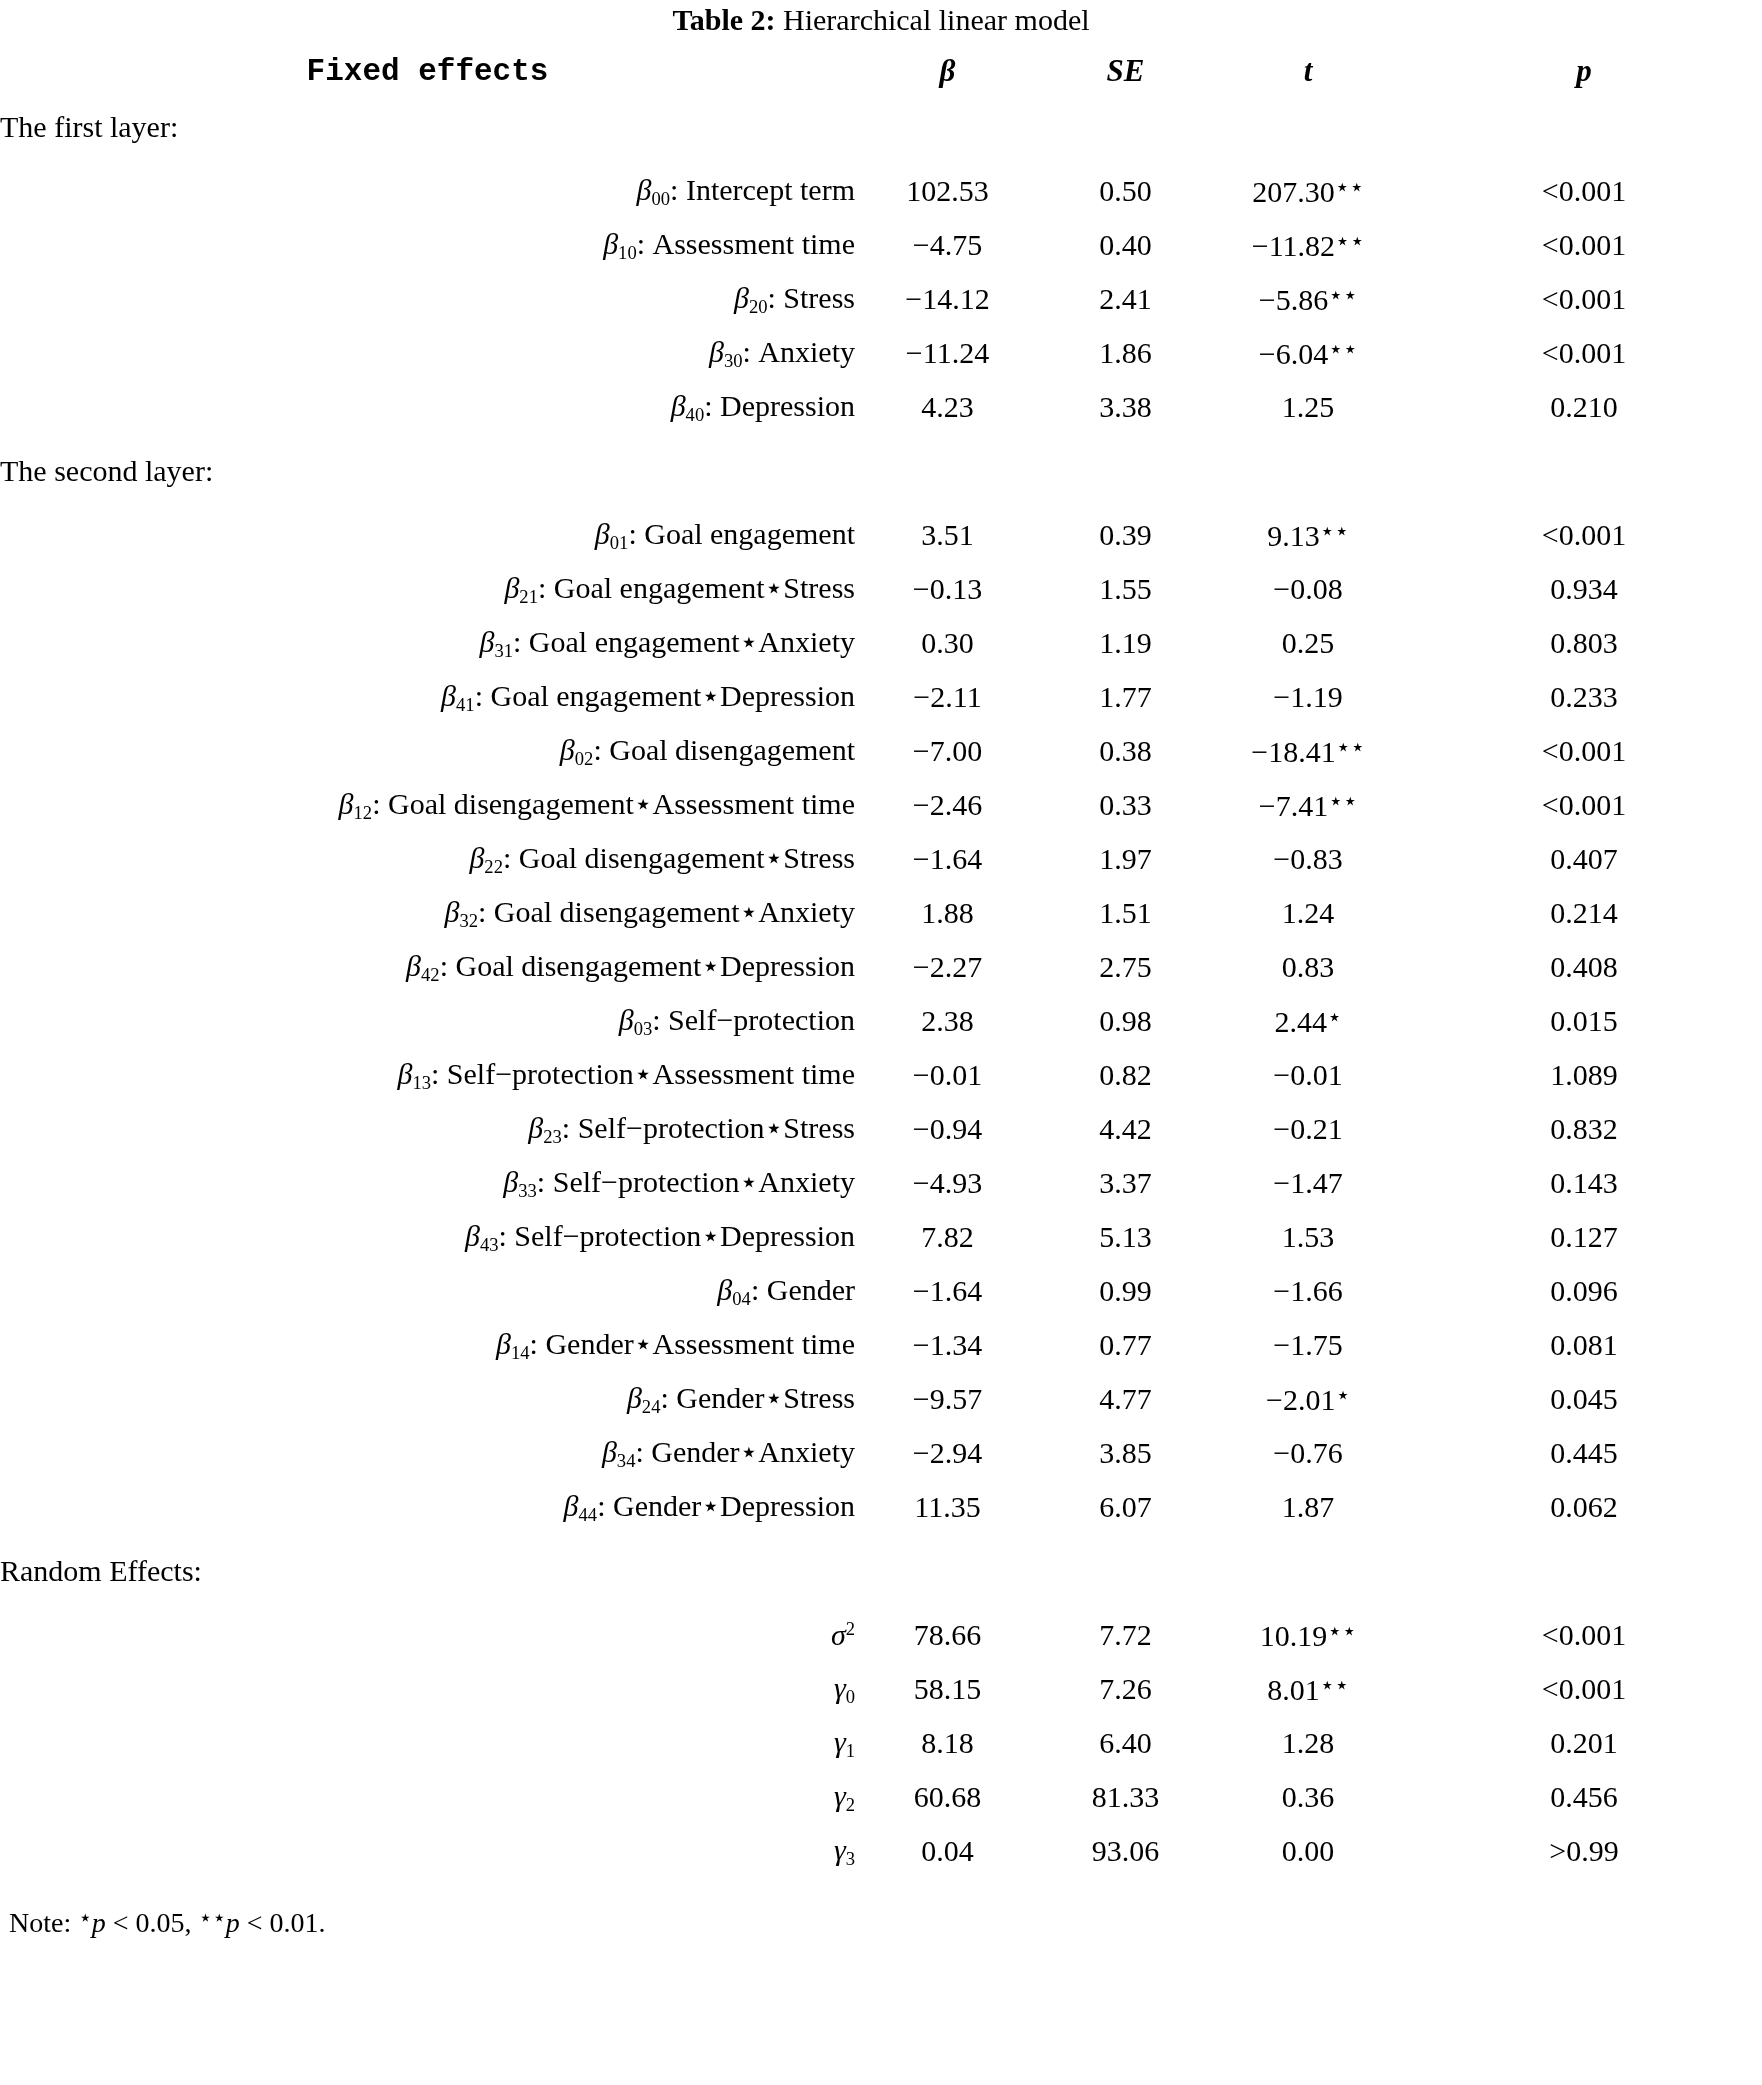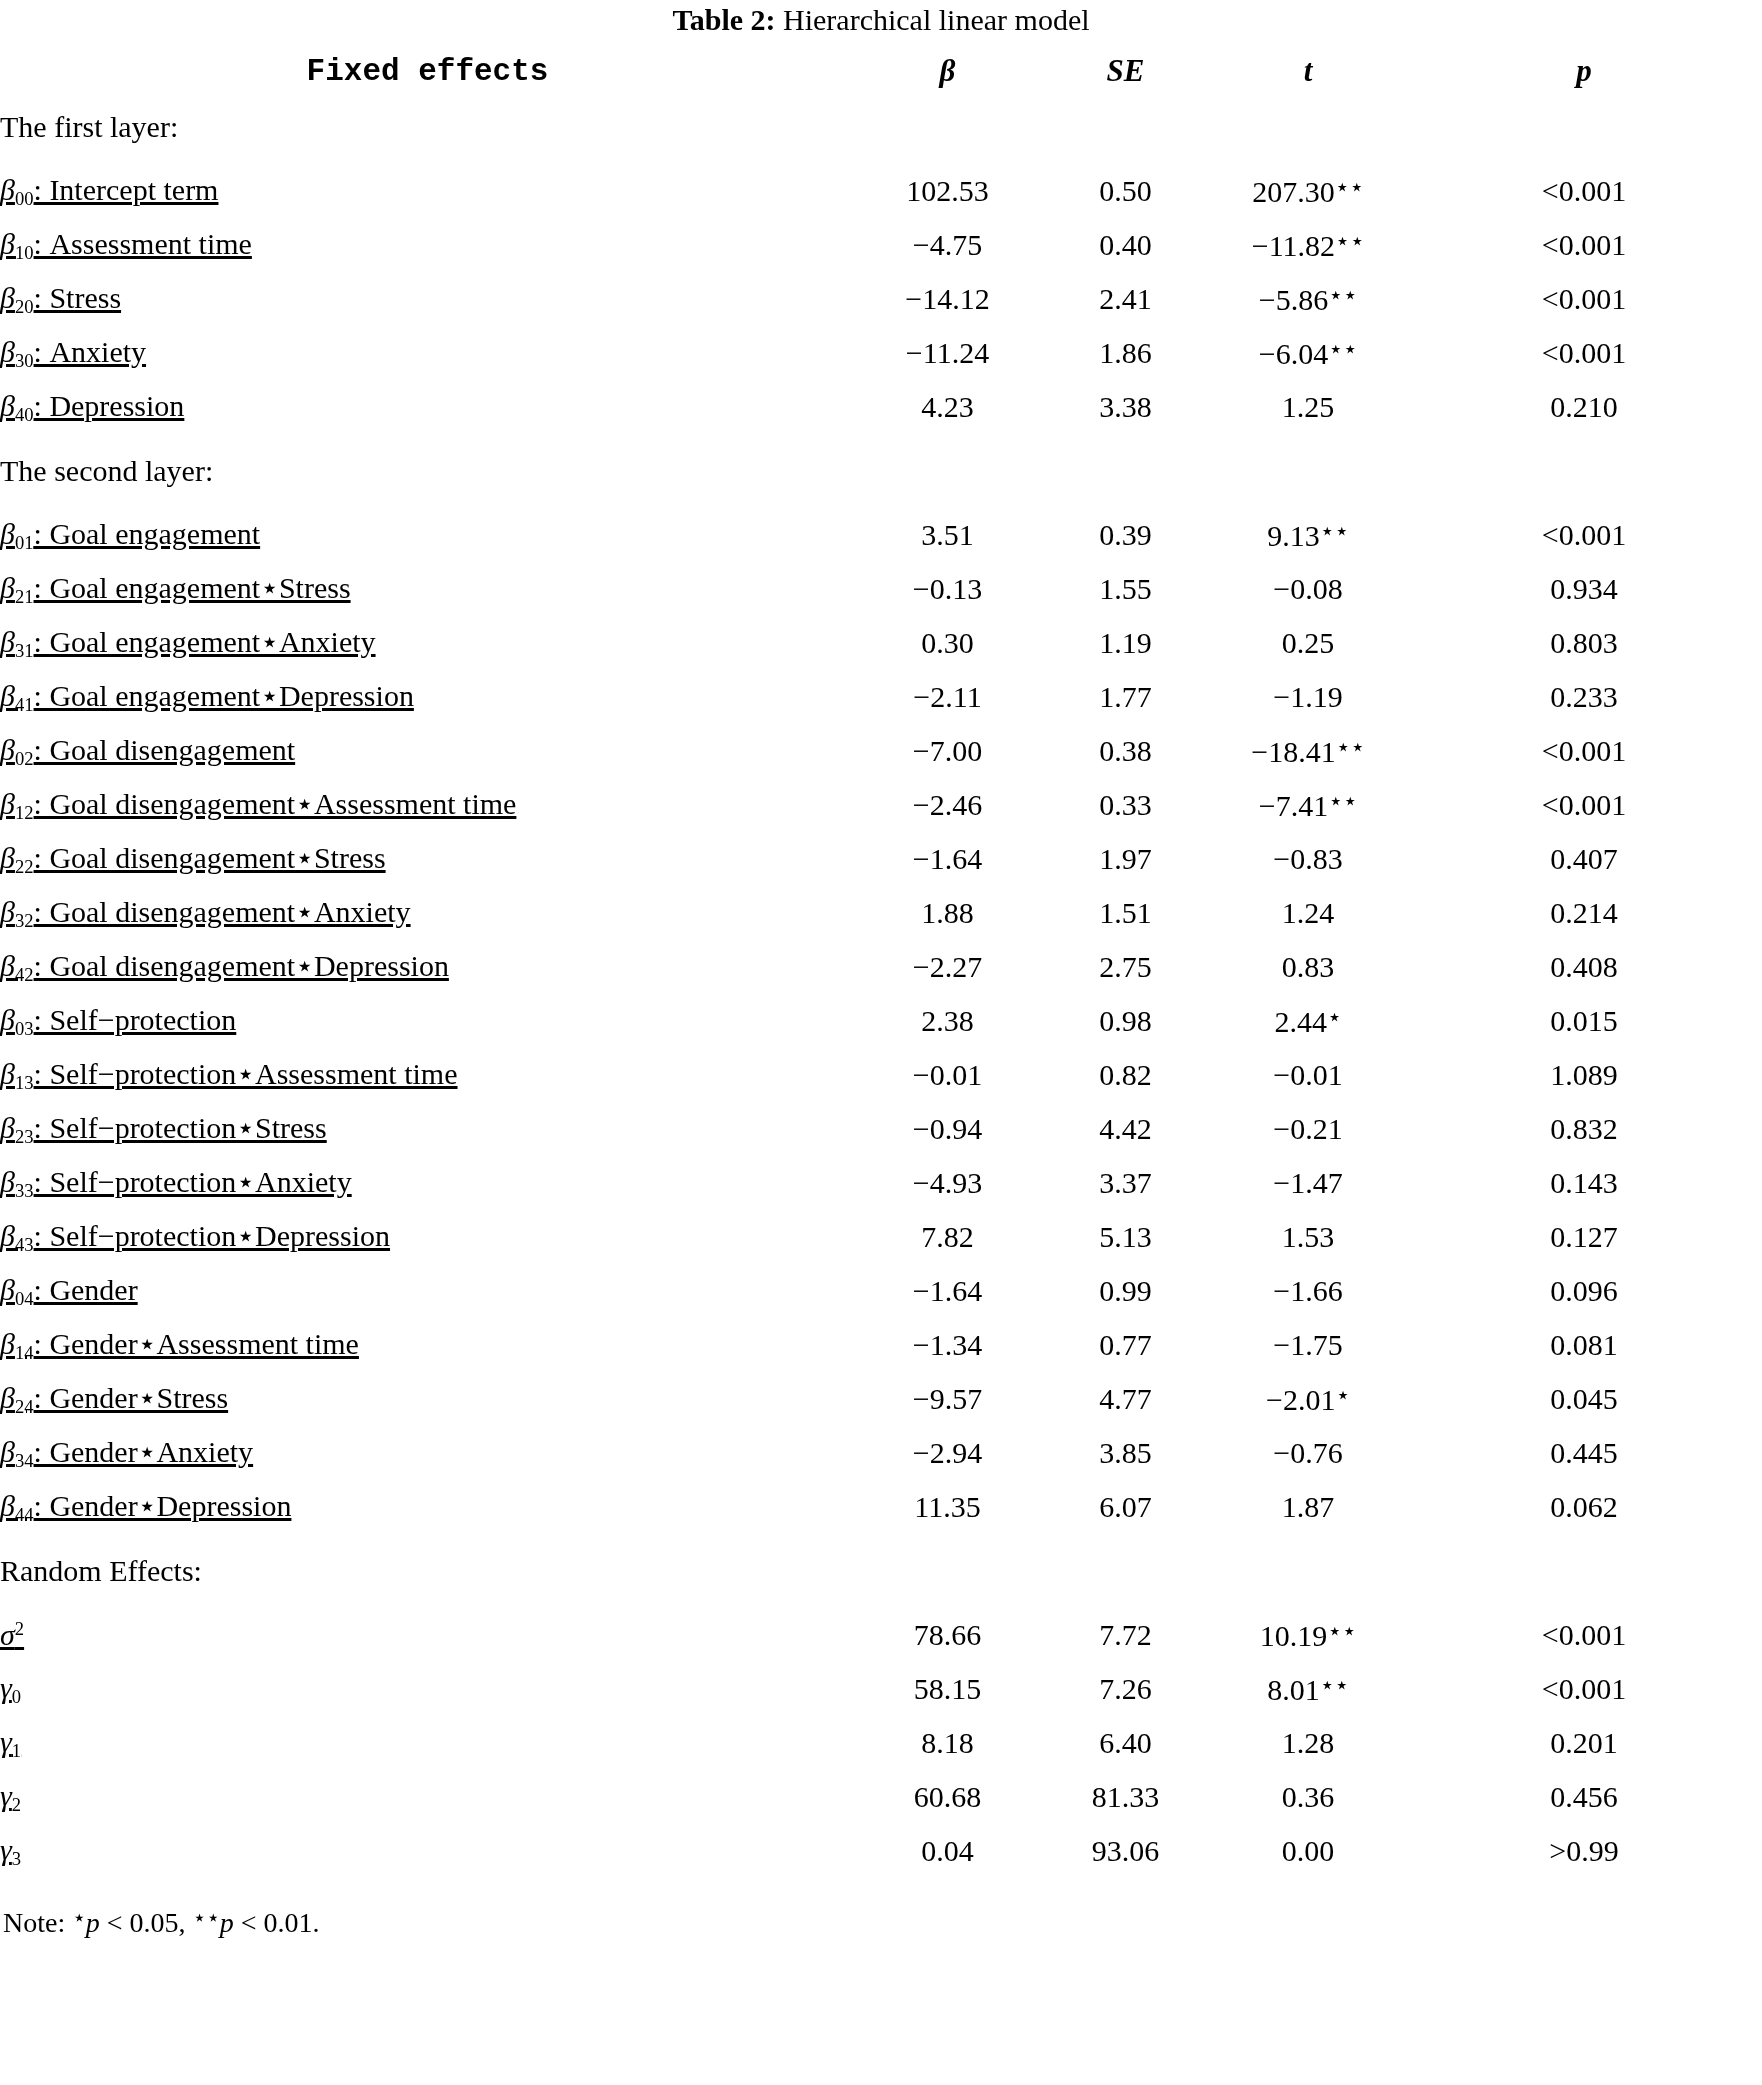--- a/index.html
+++ b/index.html
@@ -101,23 +101,22 @@
   }
 
   
   .data-row td {
     height: 54px;
     font-size: 30px;
     text-align: center;
     white-space: nowrap;
   }
   .data-row td.label-col {
-    text-align: left;
+    text-align: right;
     white-space: nowrap;
-    text-decoration: underline;
   }
   .spacer-row td {
     height: 9px;
     line-height: 0;
     font-size: 0;
   }
 
   
   .gk {
     font-family: "Liberation Serif", "DejaVu Serif", serif;
@@ -138,21 +137,21 @@
     font-size: 0.80em;
     vertical-align: 0.30em;
     letter-spacing: -0.02em;
   }
 
   
   .note {
     font-size: 28px;
     line-height: 36px;
     padding-top: 12.6px;
-    padding-left: 3px;
+    padding-left: 9px;
     white-space: nowrap;
   }
   .note .ip { font-style: italic; }
 </style>
 </head>
 <body>
 
 <div class="page">
 
   <div class="table-title">

